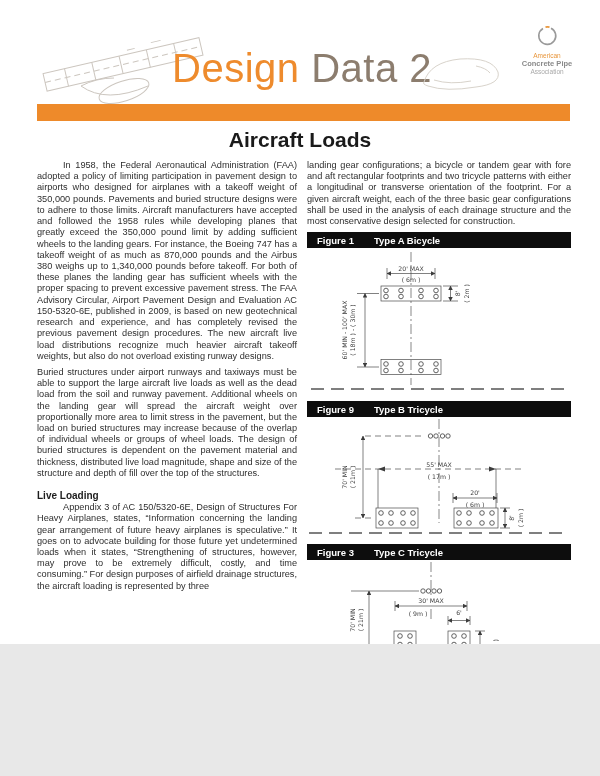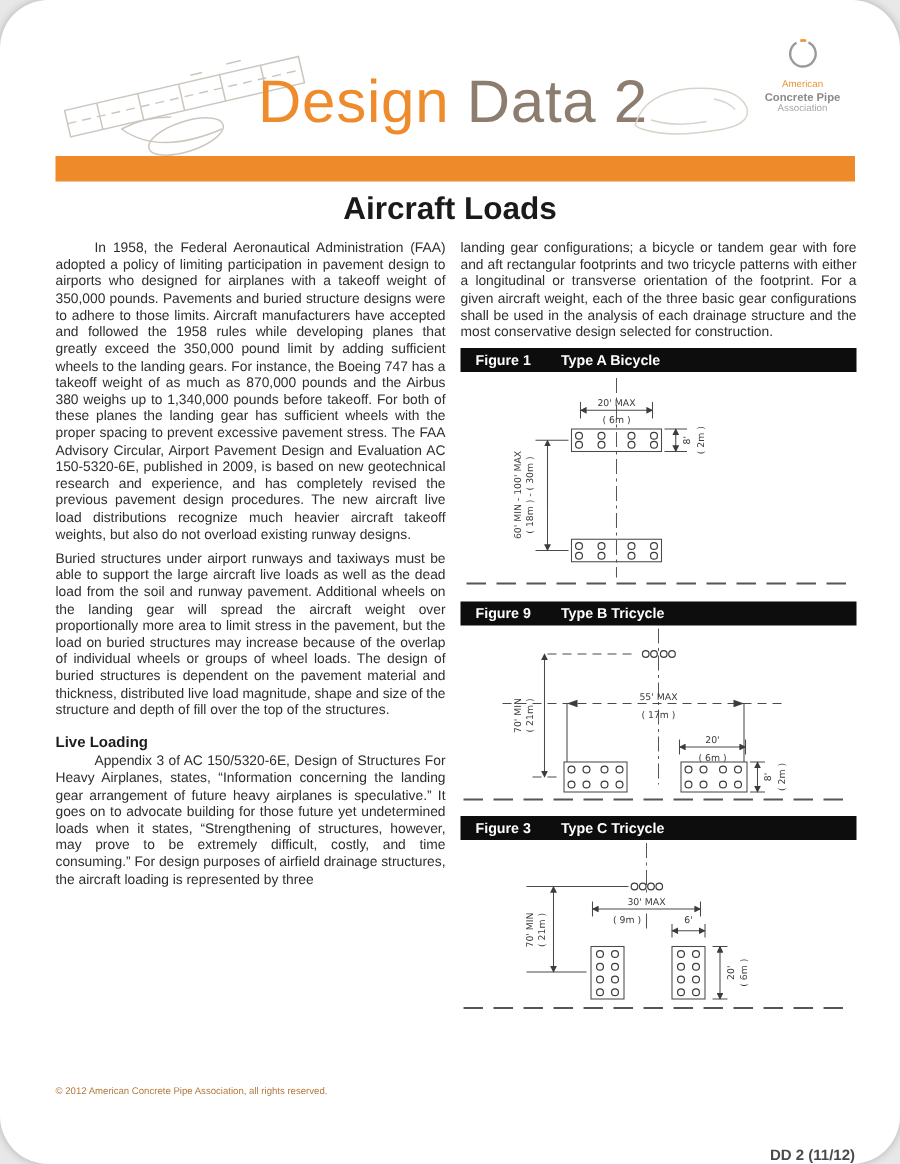--- a/index.html
+++ b/index.html
@@ -1,28 +1,28 @@
 <!DOCTYPE html>
 <html><head>
 <meta charset="utf-8">
 <style>
   html,body { margin:0; padding:0; background:#e8e8e8; }
   .page {
-    position:relative; width:600px; height:776px; margin:0 auto;
+    position:relative; width:600px; height:644px; margin:0 auto;
     background:#ffffff; font-family:"Liberation Sans", sans-serif;
-    overflow:hidden; box-shadow:0 0 6px rgba(0,0,0,.25);border-radius:32px;
+    overflow:hidden; box-shadow:0 0 6px rgba(0,0,0,.25);
   }
   
   .header { position:relative; height:104px; }
   .pipe-sketch { position:absolute; left:36px; top:34px; }
   .brand { position:absolute; left:172px; top:46px; font-size:40px; letter-spacing:.5px; white-space:nowrap; }
   .brand .b1 { color:#ee8b2d; }
   .brand .b2 { color:#8c7d6e; }
   .blob-sketch { position:absolute; left:416px; top:52px; }
-  .logo { position:absolute; right:28px; top:24px; width:74px; text-align:center; line-height:1.15; }
+  .logo { position:absolute; right:16px; top:24px; width:74px; text-align:center; line-height:1.15; }
   .logo .l1 { color:#e8963c; font-size:6.5px; }
   .logo .l2 { color:#8a8a8a; font-size:7.5px; font-weight:bold; }
   .logo .l3 { color:#a8a8a8; font-size:6.5px; }
   .band { margin:0 30px 0 37px; height:17px; background:#ee8a2a; }
   .doc-title { text-align:center; font-size:21px; font-weight:bold; color:#1a1a1a; margin:7px 0 0 0; }
   
   .cols { display:flex; gap:10px; padding:8px 26px 0 37px; }
   .col-l { width:260px; }
   .col-r { width:264px; }
   .para { font-size:9.2px; line-height:1.22; text-align:justify; color:#2e2e2e; margin:0; }

